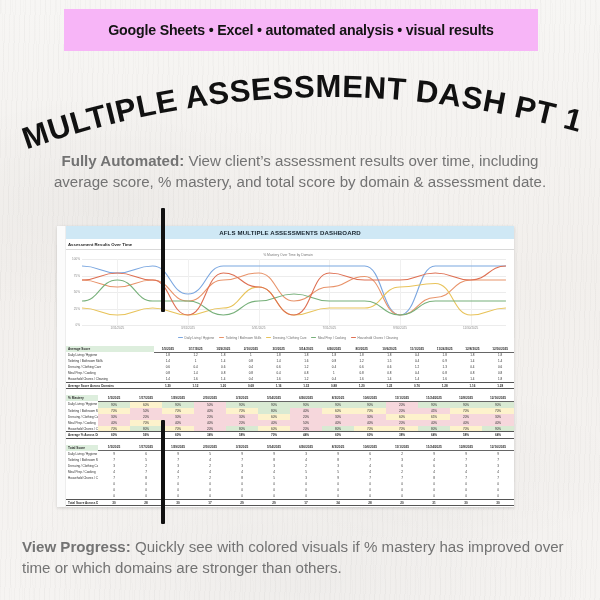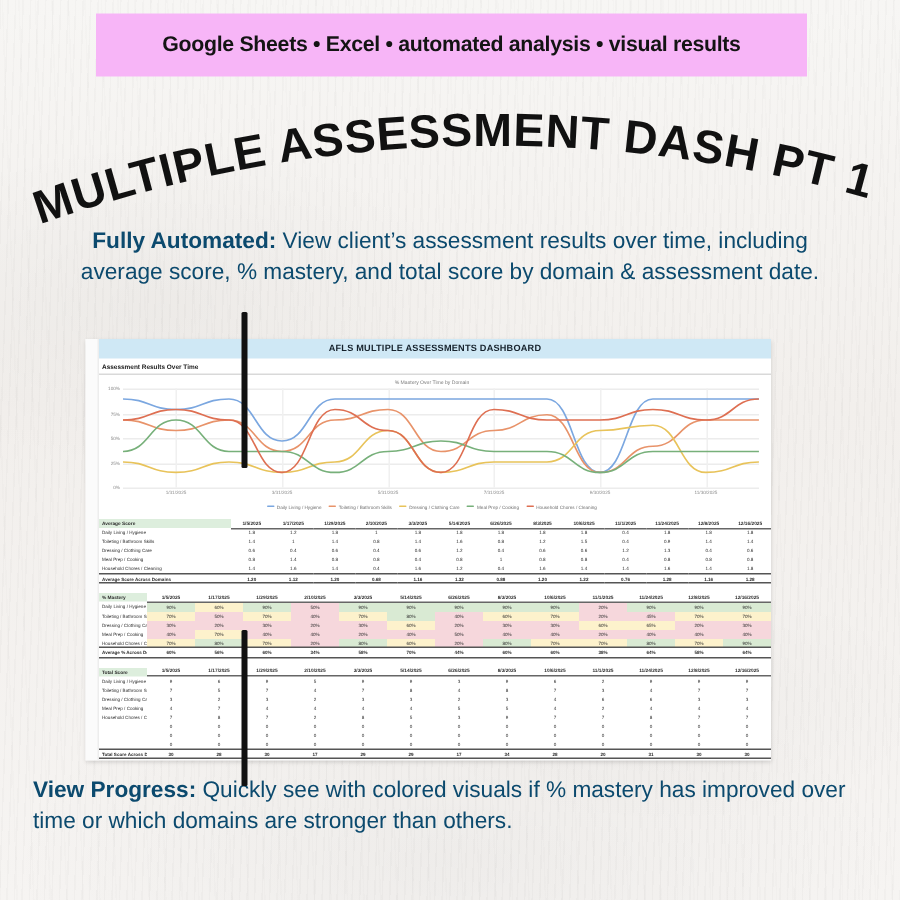--- a/index.html
+++ b/index.html
@@ -73,33 +73,33 @@
     font-size: 31px;
     font-weight: 700;
     fill: #111111;
     letter-spacing: 0.6px;
   }
 
   
   .para {
     position: absolute;
     z-index: 6;
-    color: #0c4a6e;
+    color: #737373;
     line-height: 1.42;
   }
   #para-top {
     left: 38px;
     top: 150px;
     width: 524px;
     text-align: center;
     font-size: 15.1px;
   }
   #para-bottom {
     left: 22px;
-    top: 516px;
+    top: 536px;
     width: 556px;
     text-align: left;
     font-size: 15.1px;
   }
   .para b { font-weight: 700; }
 
   
   .marker {
     position: absolute;
     width: 4px;

